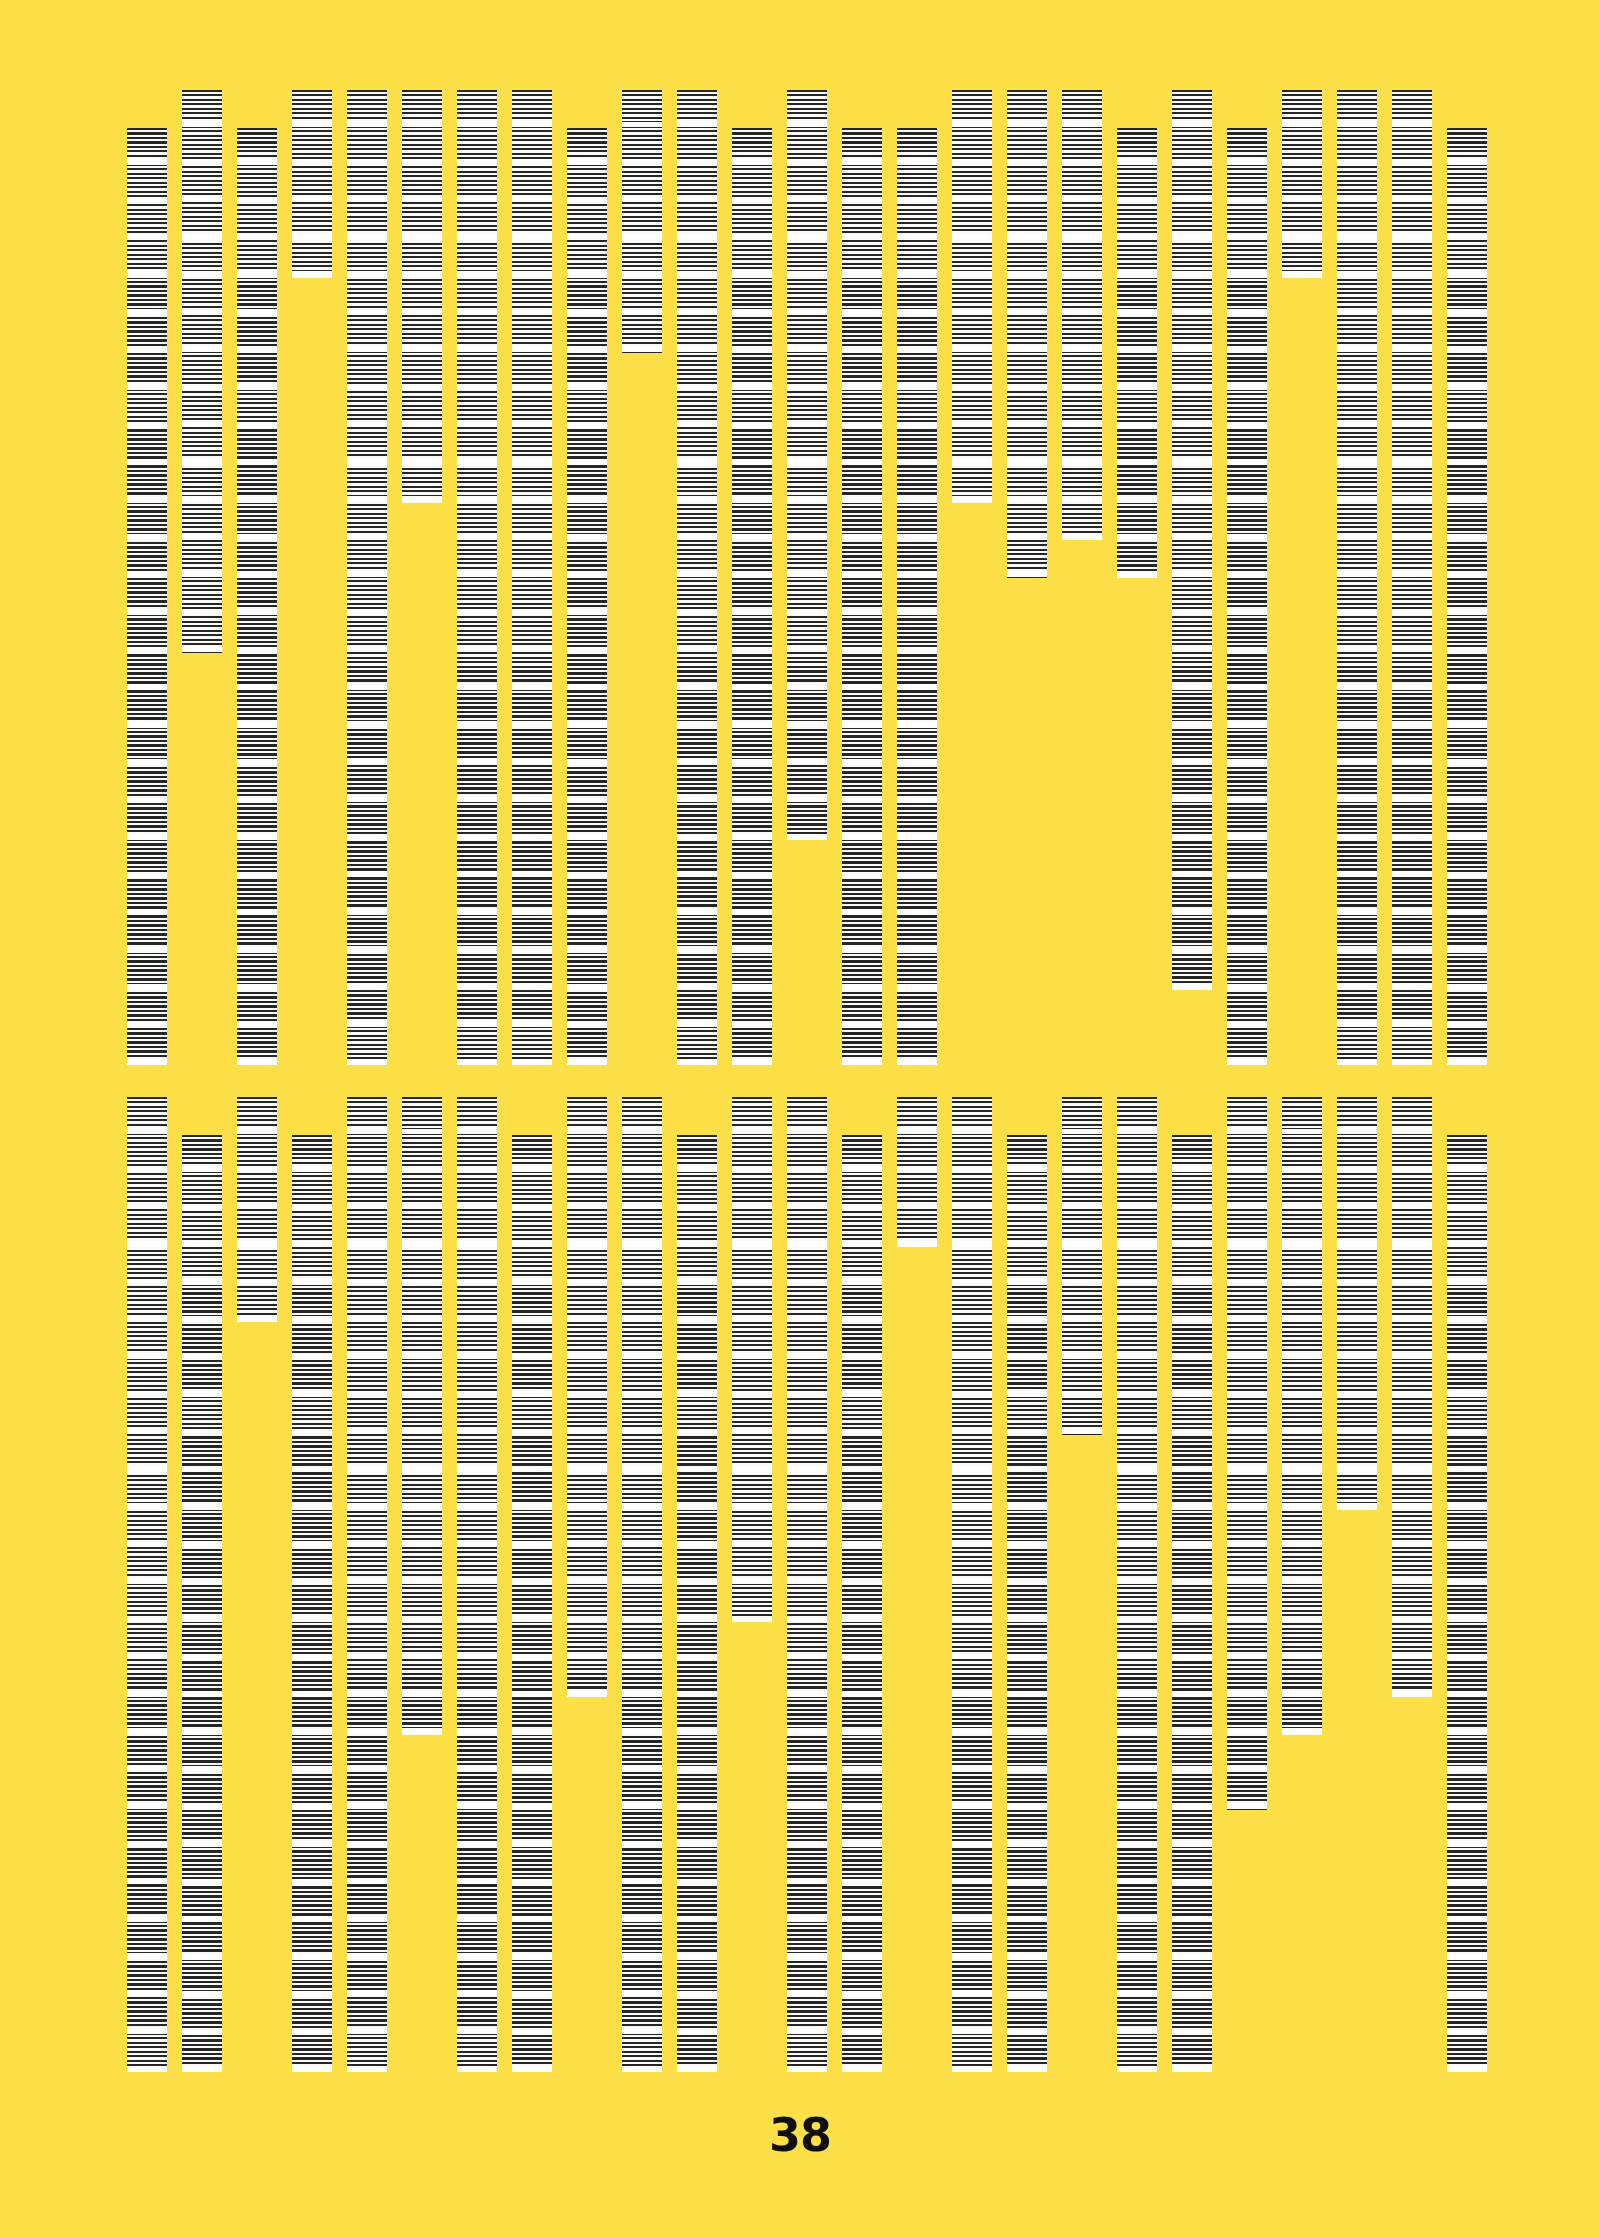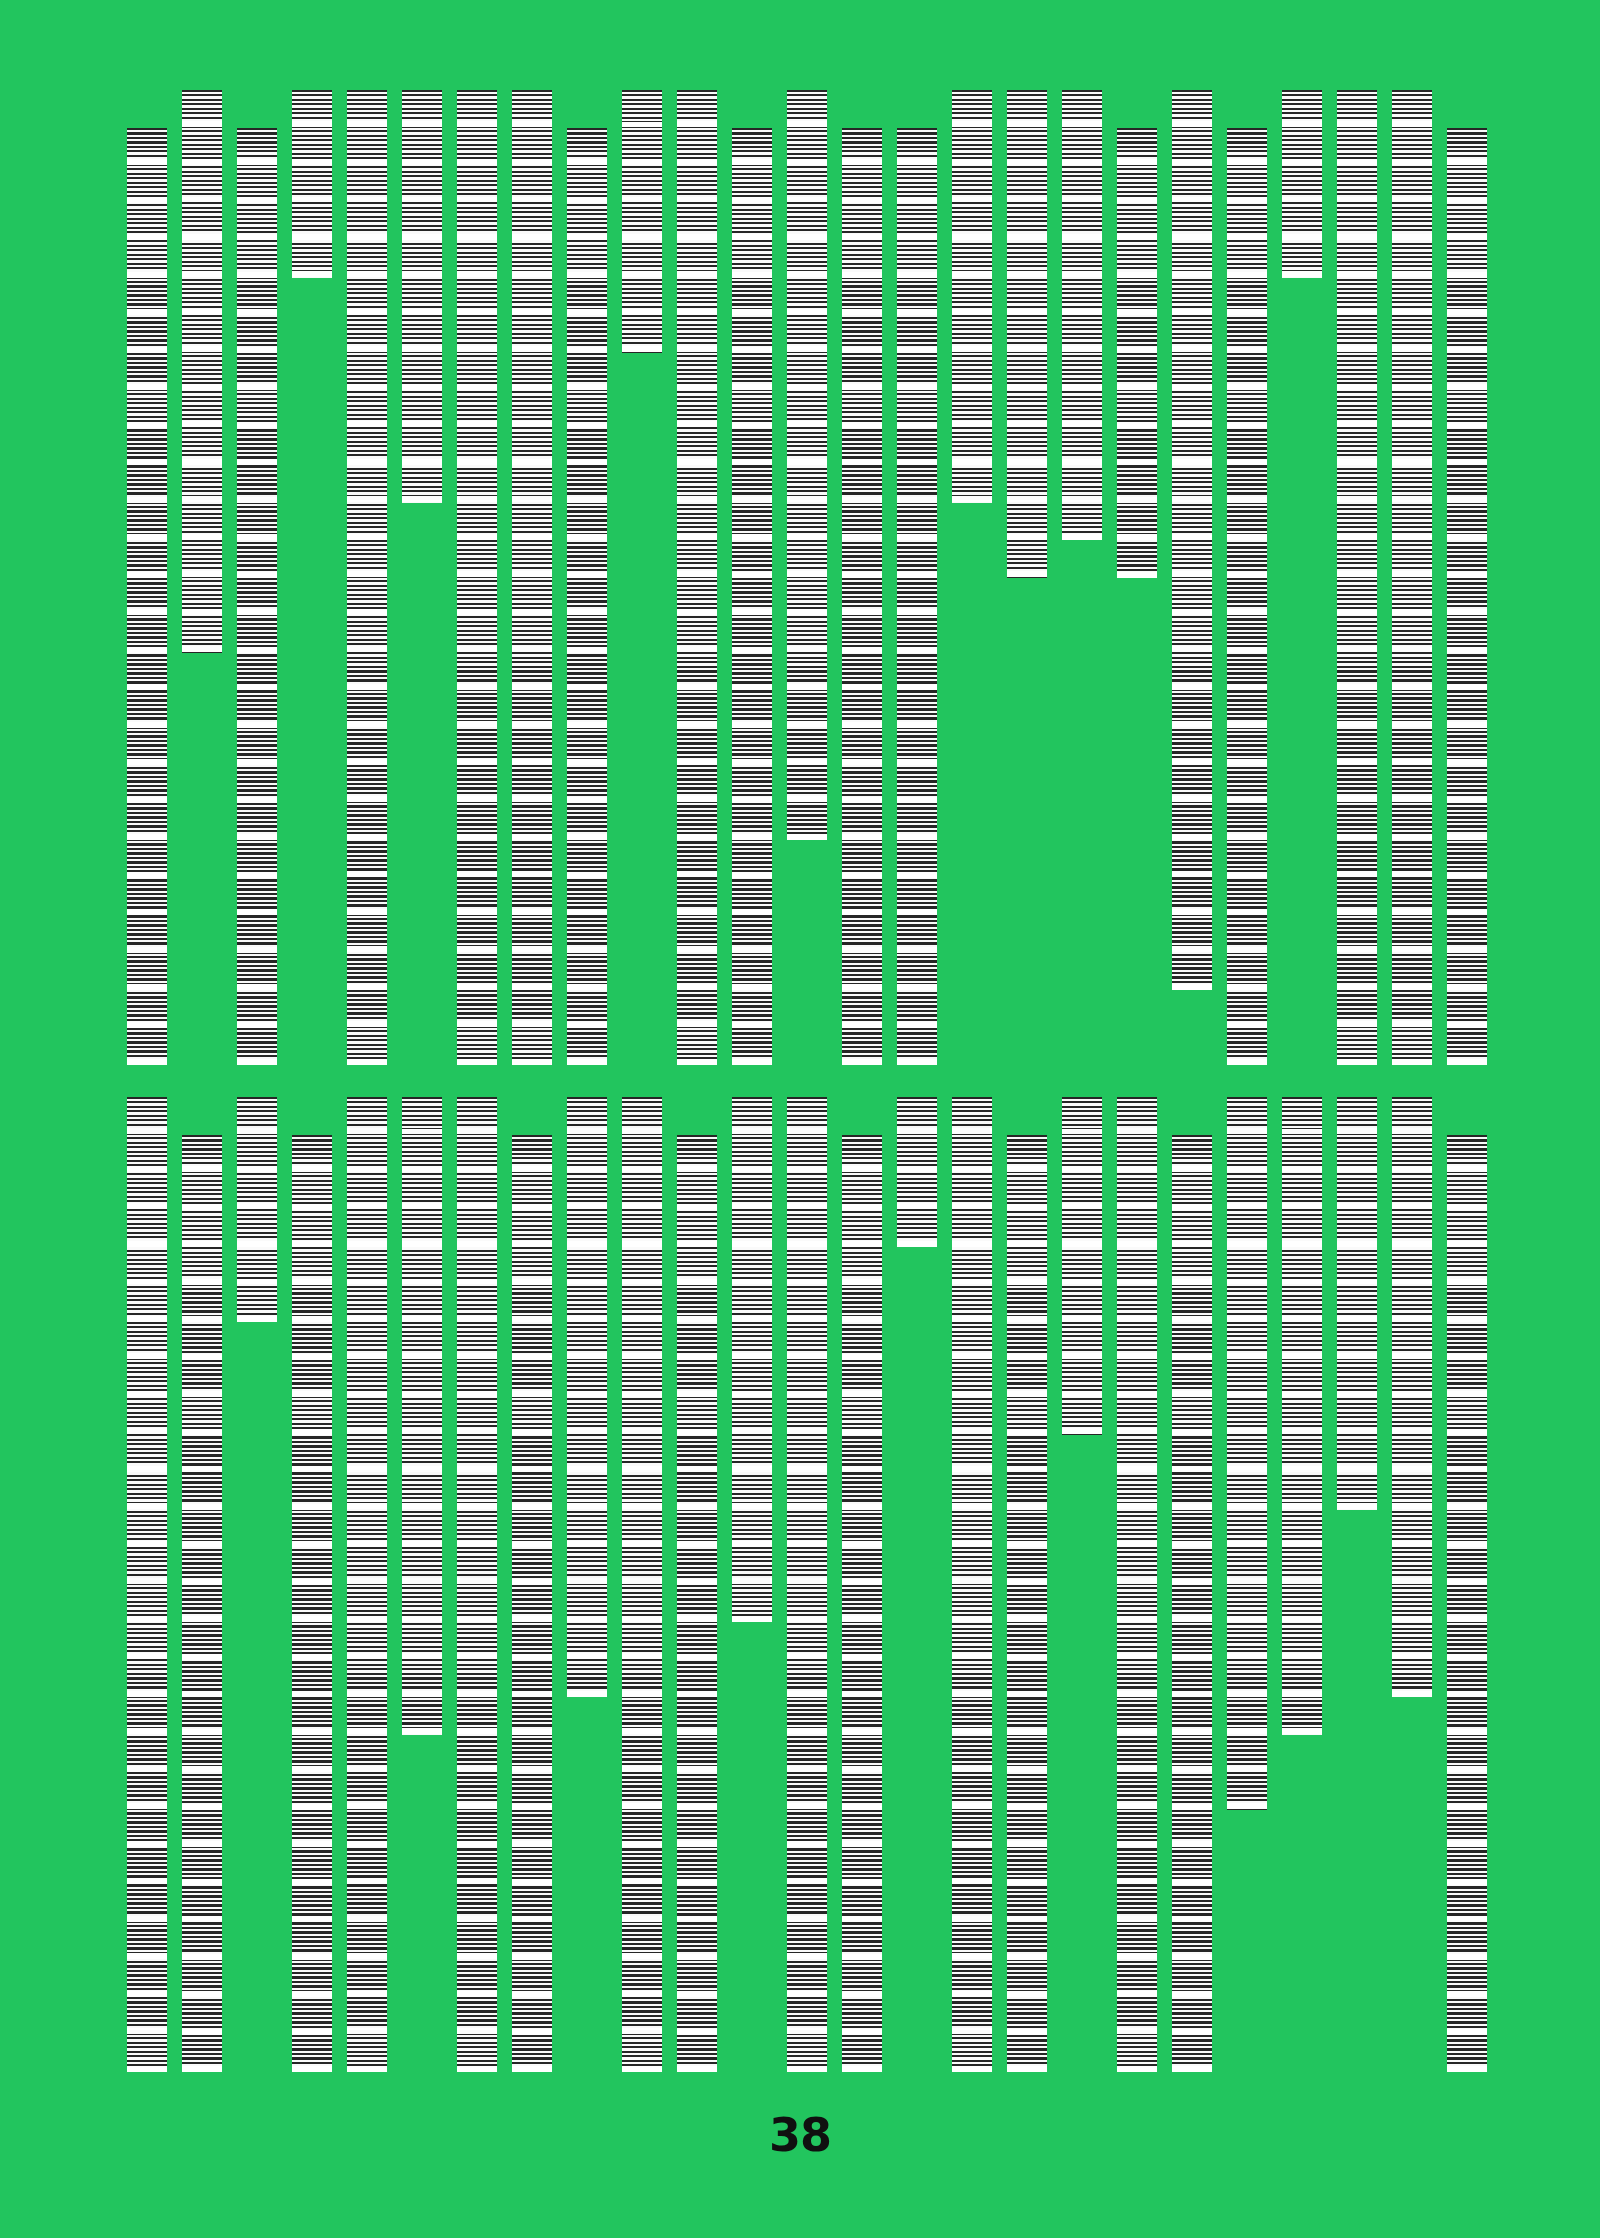--- a/index.html
+++ b/index.html
@@ -6,21 +6,21 @@
     margin: 0;
     padding: 0;
     background: #e8e8e8;
     font-family: "Liberation Serif", serif;
   }
   .page {
     position: relative;
     width: 1600px;
     height: 2238px;
     margin: 0 auto;
-    background: #22c55e;
+    background: #fde047;
     overflow: hidden;
   }
   
   .text-block {
     position: absolute;
     right: 113px;
     display: flex;
     flex-direction: row-reverse; 
     gap: 15px;
   }

